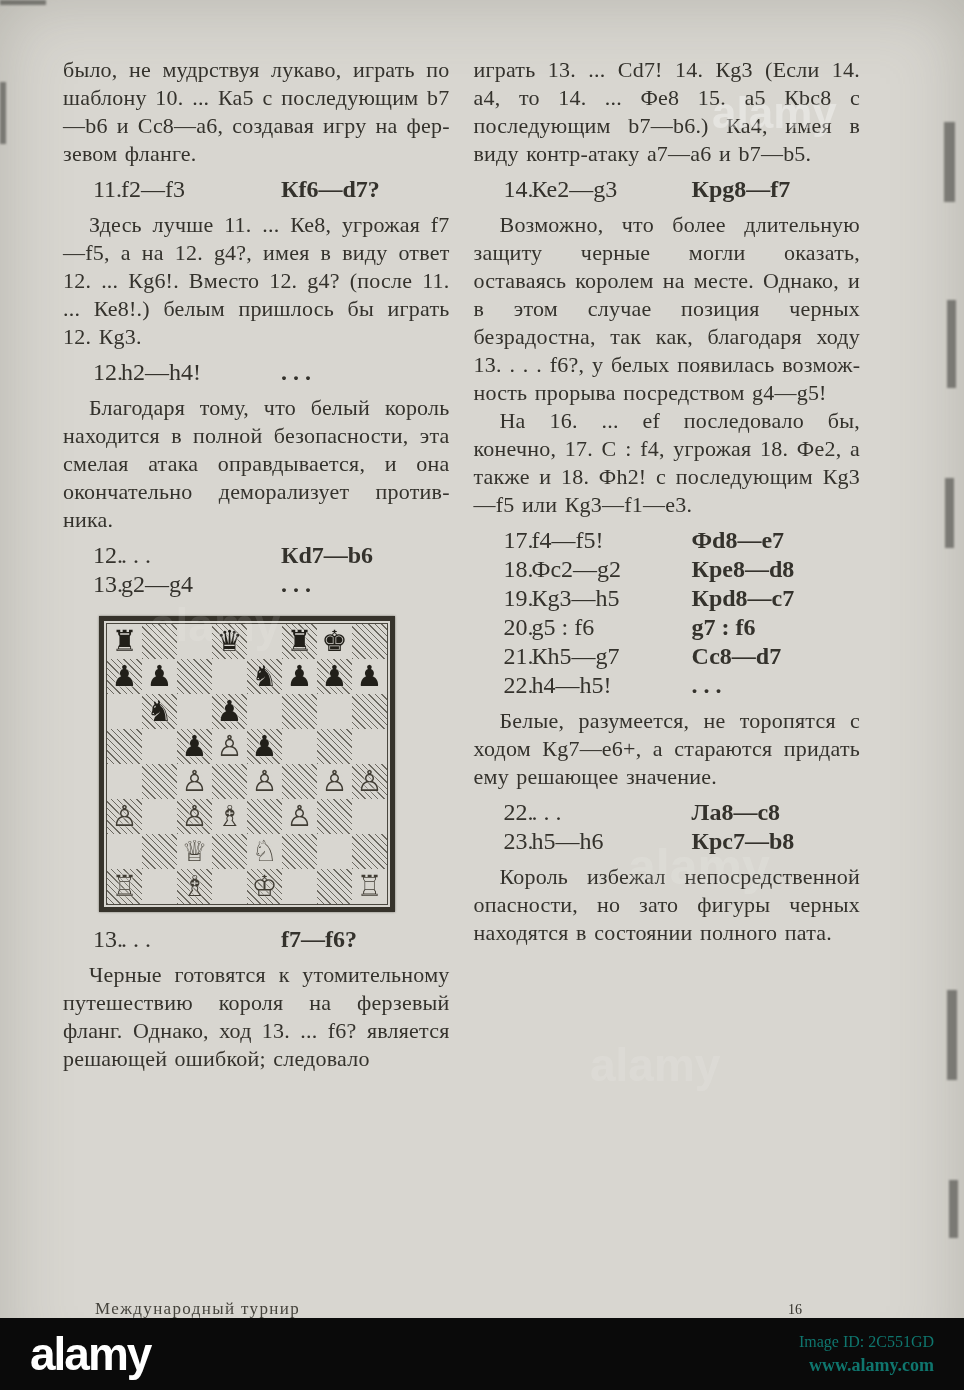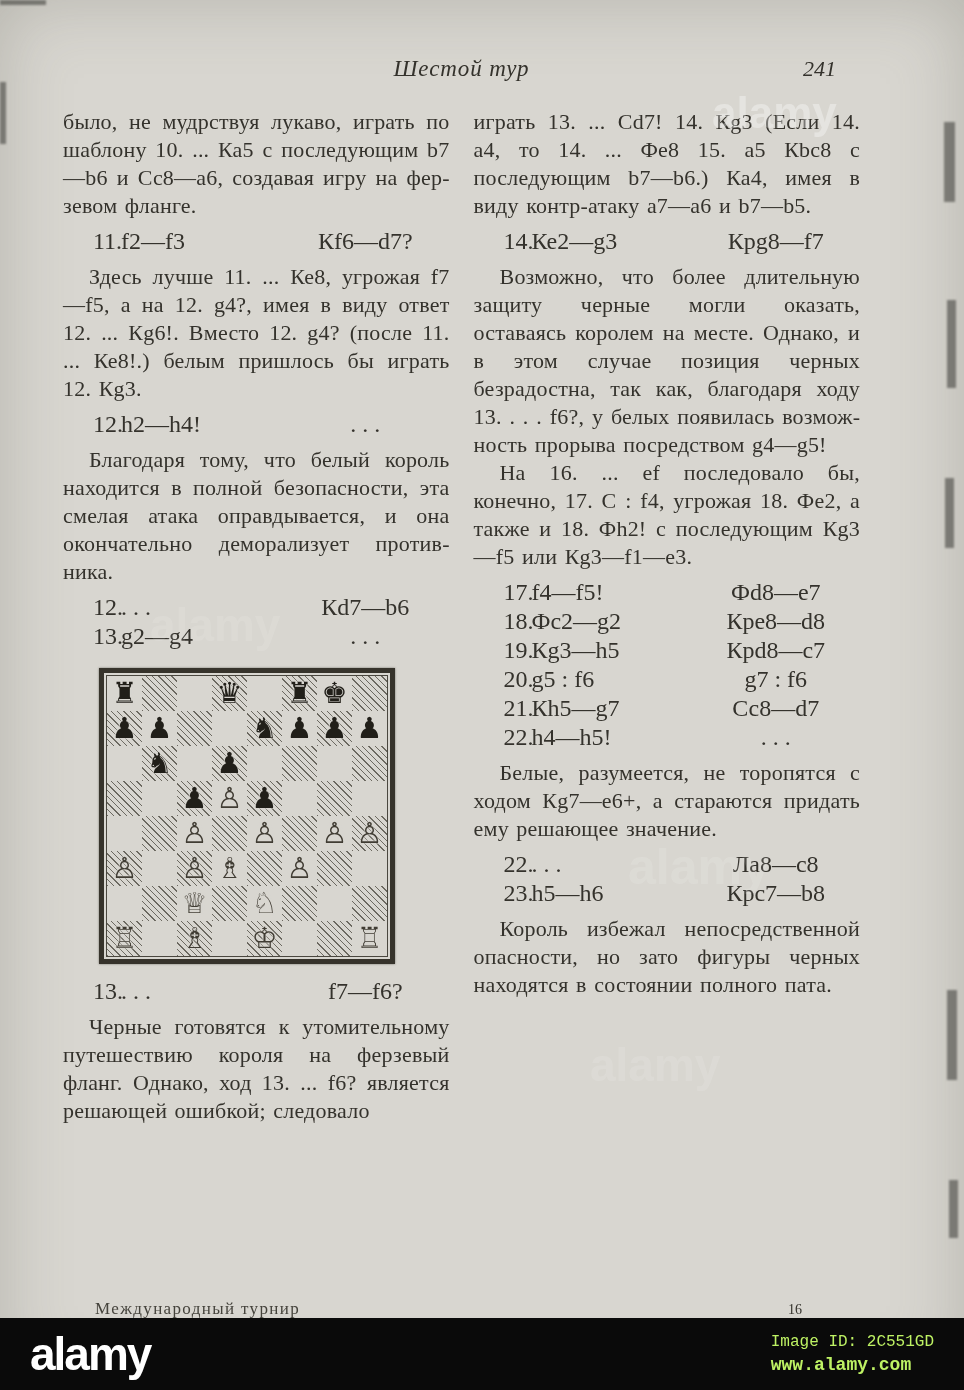--- a/index.html
+++ b/index.html
@@ -14,21 +14,21 @@
   
   .columns{display:flex;gap:24px;padding:0 104px 0 63px;}
   .col{width:393px;}
   .para{margin:0;font-size:22px;line-height:28px;text-align:justify;text-indent:26px;
         letter-spacing:.01em;word-spacing:.08em;}
   .noindent{text-indent:0;}
   .move-block{margin:7px 0;}
   .move-row{display:grid;grid-template-columns:58px 160px 1fr;font-size:24px;line-height:29px;}
   .move-row .move-number{padding-left:30px;}
   .move-row .move-white{text-align:left;}
-  .move-row .move-black{text-align:center;}
+  .move-row .move-black{font-weight:bold;}
   
   .board-frame{display:inline-block;border:5px solid #36332b;padding:2px;margin:10px 0 6px 36px;
                background:#d8d6d0;box-shadow:0 0 2px rgba(50,48,40,.6);}
   .board{display:grid;grid-template-columns:repeat(8,35px);grid-auto-rows:35px;border:1px solid #4a473f;}
   .sq{position:relative;}
   .sq.dark{background-image:repeating-linear-gradient(45deg,rgba(80,77,68,.8) 0px,rgba(80,77,68,.8) 1px,rgba(0,0,0,0) 1px,rgba(0,0,0,0) 4.5px);}
   .piece{display:block;text-align:center;font-family:"DejaVu Sans",sans-serif;font-size:29px;line-height:35px;
          text-shadow:0 0 2px #d8d6d0,0 0 2px #d8d6d0,0 0 4px #d8d6d0;}
   .piece.wp{color:#403c33;}
   .piece.bp{color:#211f19;}
@@ -49,34 +49,30 @@
   .a3{left:945px;top:478px;width:9px;height:70px;}
   .a4{left:947px;top:990px;width:10px;height:90px;}
   .a5{left:949px;top:1180px;width:9px;height:58px;}
   .a6{left:0px;top:82px;width:6px;height:62px;}
   .a7{left:0px;top:0px;width:46px;height:5px;}
   
   .alamy-bar{position:absolute;left:0;right:0;bottom:0;height:72px;background:#0a0a0a;
              display:flex;align-items:center;justify-content:space-between;padding:0 30px;box-sizing:border-box;}
   .alamy-logo{font-family:"Liberation Sans",sans-serif;font-weight:bold;font-size:46px;color:#ffffff;
               letter-spacing:-2px;line-height:1;}
-  .alamy-right{font-family:Liberation Mono, monospace;color:#bef264;}
+  .alamy-right{text-align:right;font-family:Liberation Serif, serif;color:#0f766e;}
   .alamy-right .iid{display:block;font-size:16px;margin-bottom:4px;}
   .alamy-right .url{display:block;font-size:18px;font-weight:bold;}
 </style>
 </head>
 <body>
 
 <div class="scan">
   <div class="page">
 
-    <div class="header">
-      <span class="htitle">Шестой тур</span>
-      <span class="hnum">241</span>
-    </div>
 
     <div class="columns">
 
       <div class="col">
         <p class="para noindent">было, не мудрствуя лукаво, играть по шаблону 10. ... Ка5 с последующим b7—b6 и Сс8—а6, создавая игру на фер­зевом фланге.</p>
         <div class="move-block">
             <div class="move-row">
               <span class="move-number">11.</span>
               <span class="move-white">f2—f3</span>
               <span class="move-black">Кf6—d7?</span>

